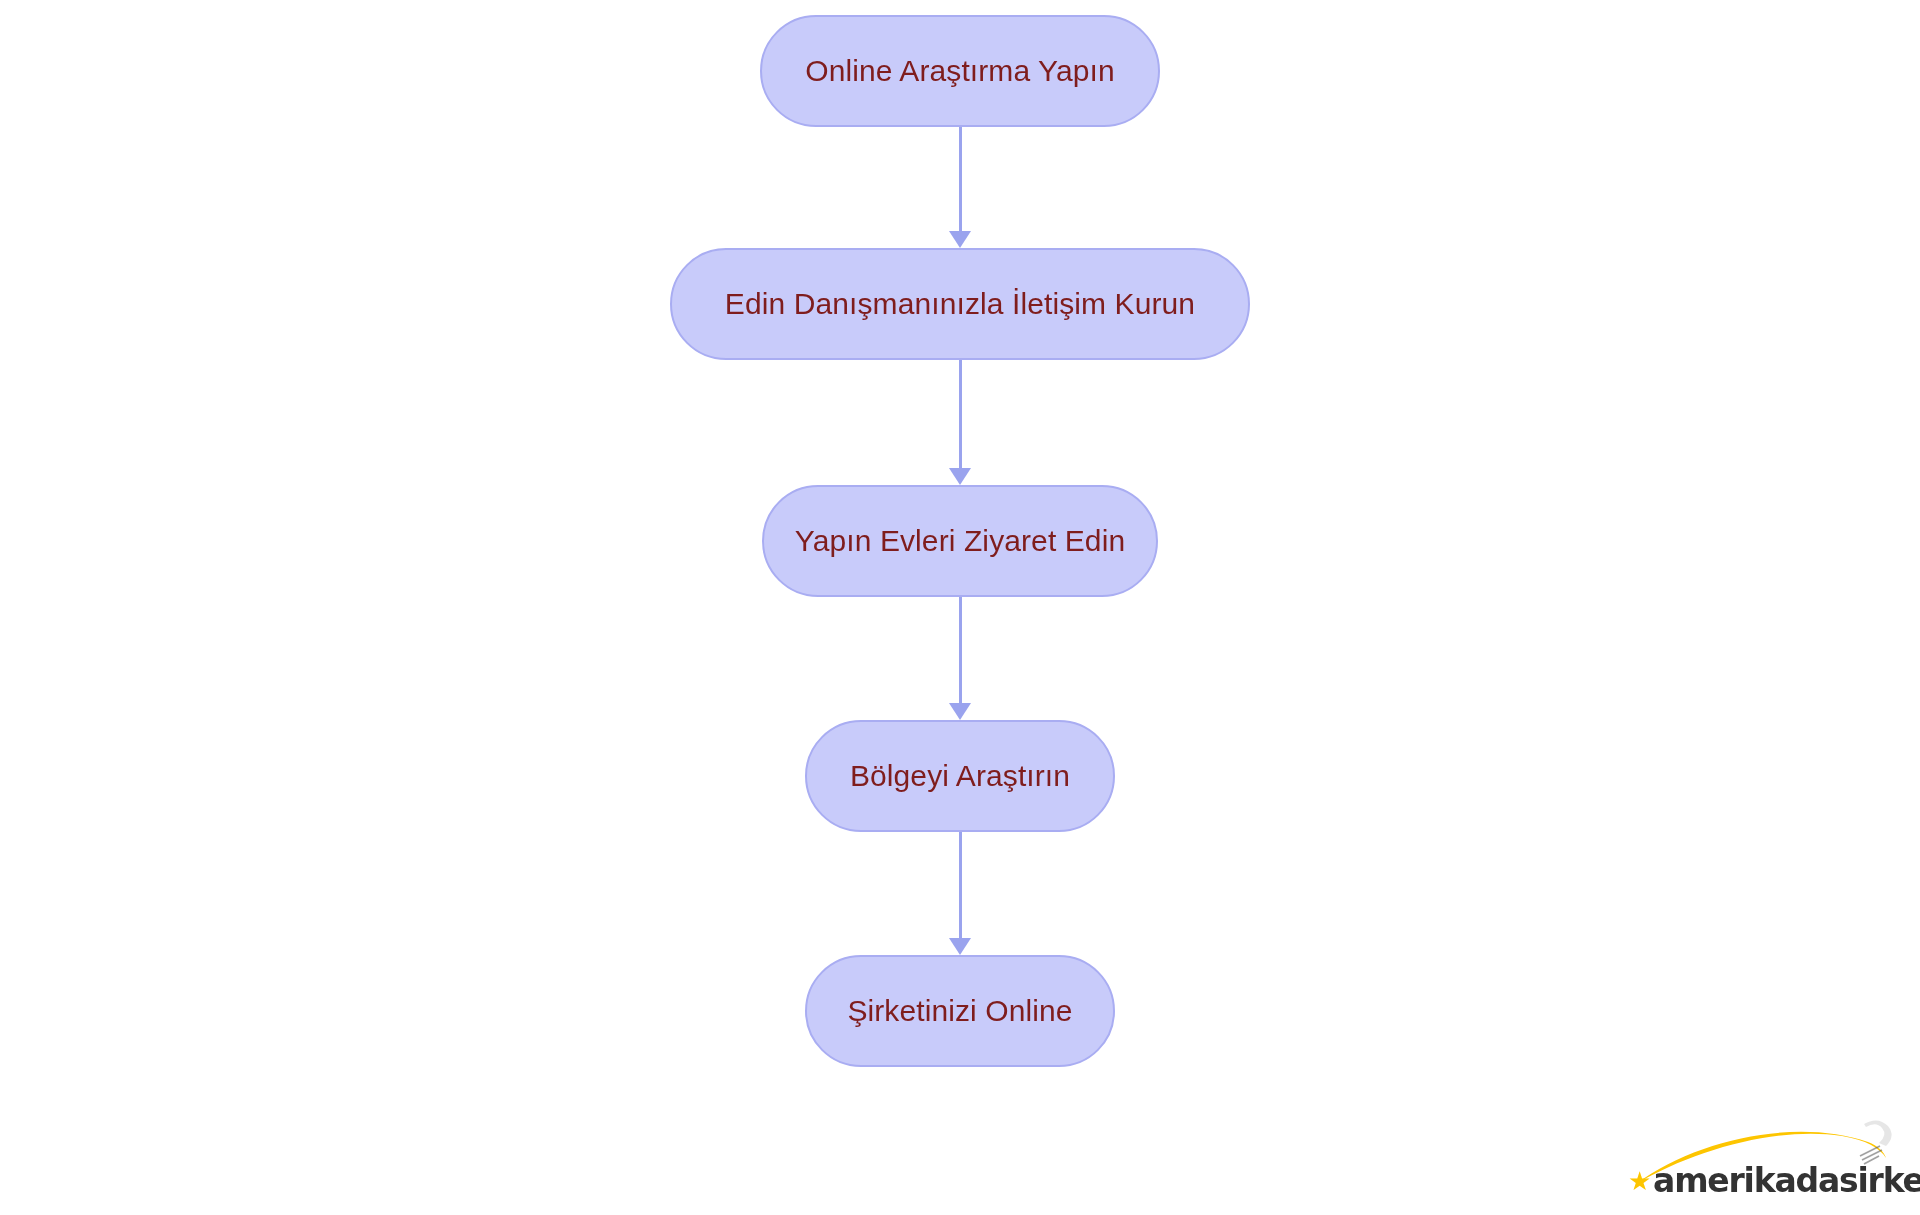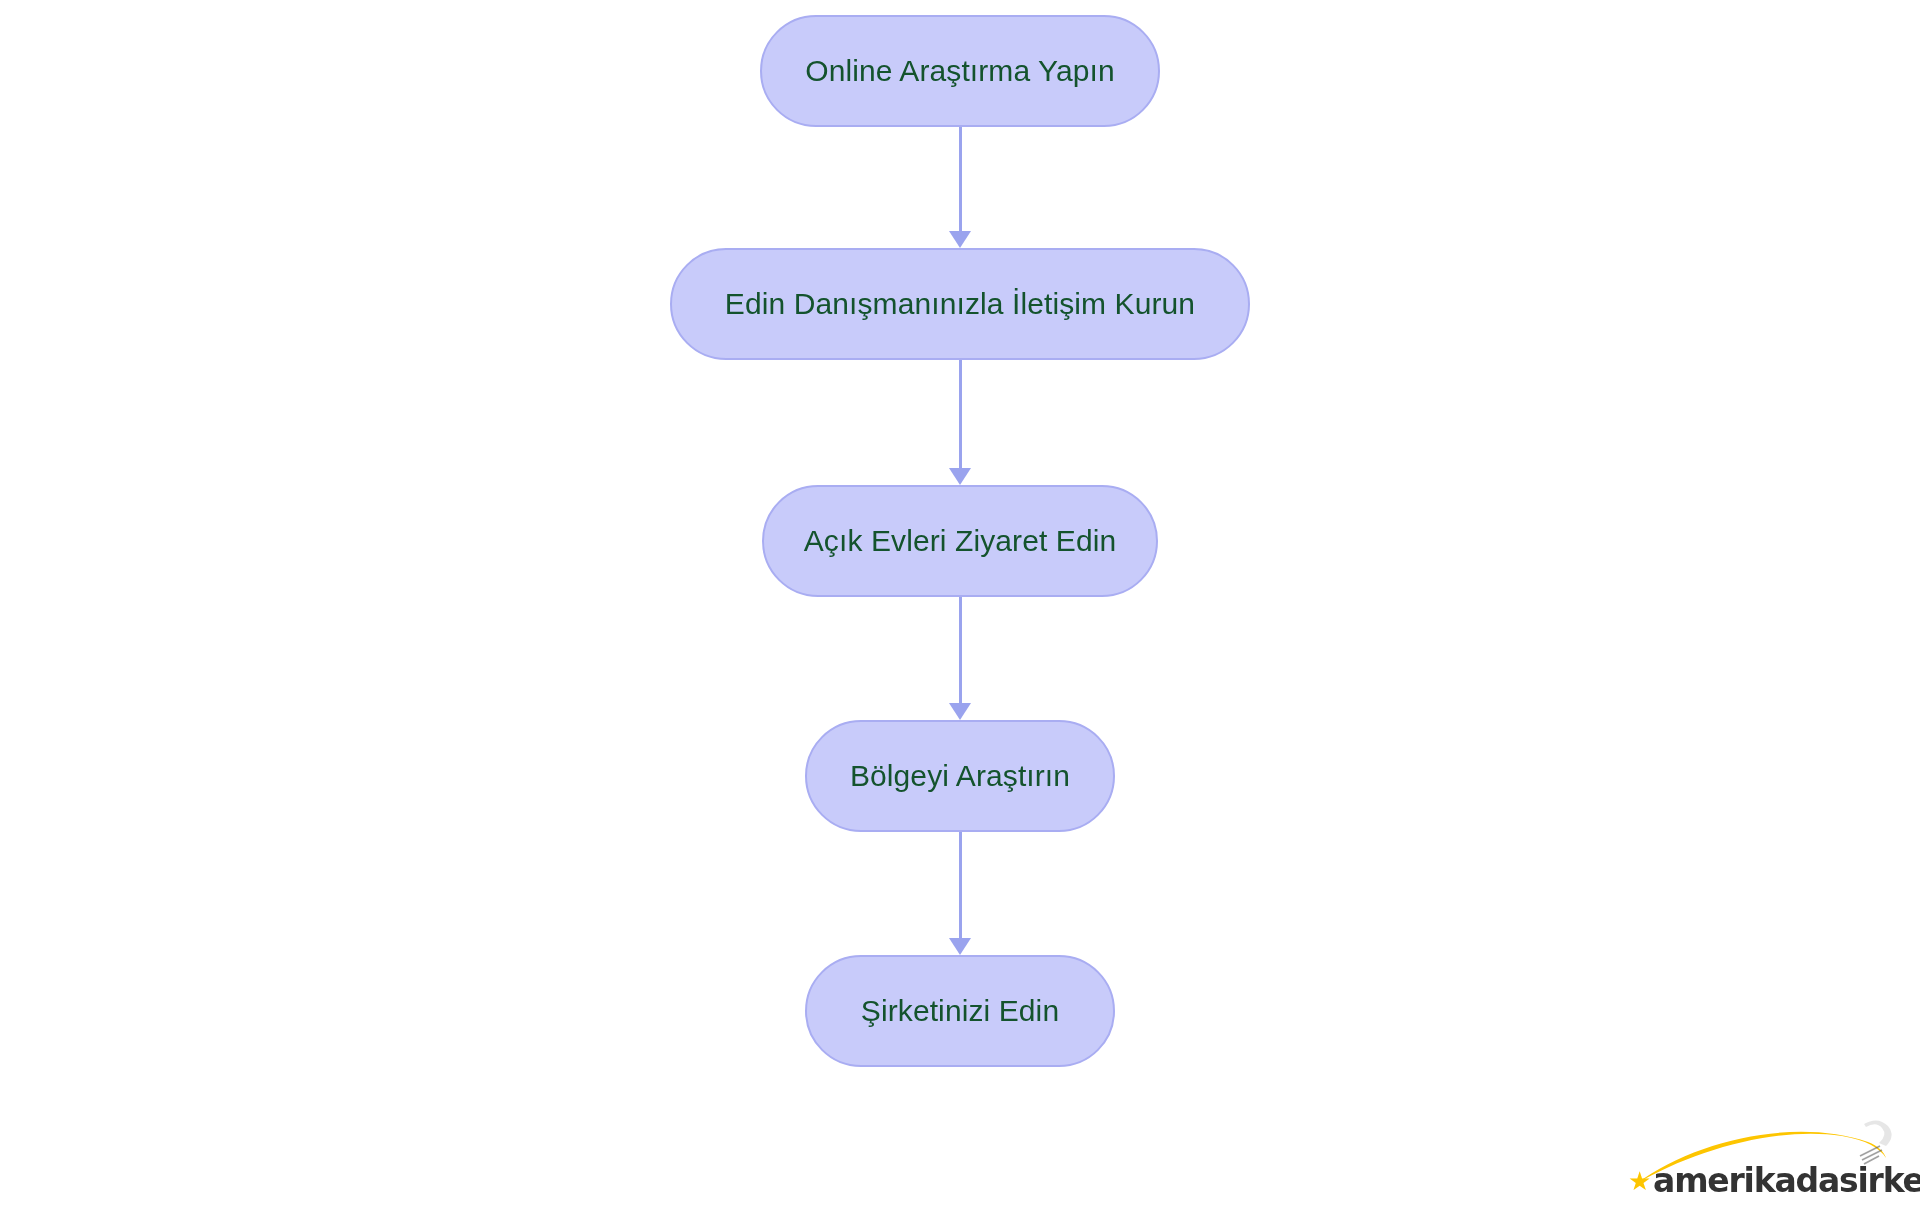--- a/index.html
+++ b/index.html
@@ -37,21 +37,21 @@
     font-family: "Liberation Sans", sans-serif;
     font-size: 30px;
     font-weight: 400;
     letter-spacing: 0.1px;
     white-space: nowrap;
     line-height: 1;
     user-select: none;
   }
   .node-label {
     display: block;
-    color: #14532d;
+    color: #7f1d1d;
   }
 
   .connector {
     position: absolute;
     width: 24px;
     display: flex;
     flex-direction: column;
     align-items: center;
     pointer-events: none;
   }
@@ -114,39 +114,39 @@
     <div class="node" style="left:670px; top:248px; width:580px; height:112px;">
       <span class="node-label">Edin Danışmanınızla İletişim Kurun</span>
     </div>
 
     <div class="connector" style="left:948px; top:360px; height:125px;">
       <div class="line"></div>
       <div class="head"></div>
     </div>
 
     <div class="node" style="left:762px; top:485px; width:396px; height:112px;">
-      <span class="node-label">Açık Evleri Ziyaret Edin</span>
+      <span class="node-label">Yapın Evleri Ziyaret Edin</span>
     </div>
 
     <div class="connector" style="left:948px; top:597px; height:123px;">
       <div class="line"></div>
       <div class="head"></div>
     </div>
 
     <div class="node" style="left:805px; top:720px; width:310px; height:112px;">
       <span class="node-label">Bölgeyi Araştırın</span>
     </div>
 
     <div class="connector" style="left:948px; top:832px; height:123px;">
       <div class="line"></div>
       <div class="head"></div>
     </div>
 
     <div class="node" style="left:805px; top:955px; width:310px; height:112px;">
-      <span class="node-label">Şirketinizi Edin</span>
+      <span class="node-label">Şirketinizi Online</span>
     </div>
 
   </div>
 
   <div class="logo" style="left:1628px; top:1112px; width:282px; height:88px;">
 
     <svg width="282" height="88" viewBox="0 0 282 88">
       <path d="M8 72 C 70 26, 170 6, 240 30 C 250 34, 256 40, 258 46
                C 252 36, 238 28, 214 24 C 150 14, 66 38, 8 72 Z" fill="#fdc500"></path>
       <g opacity="0.18" fill="#777777">

